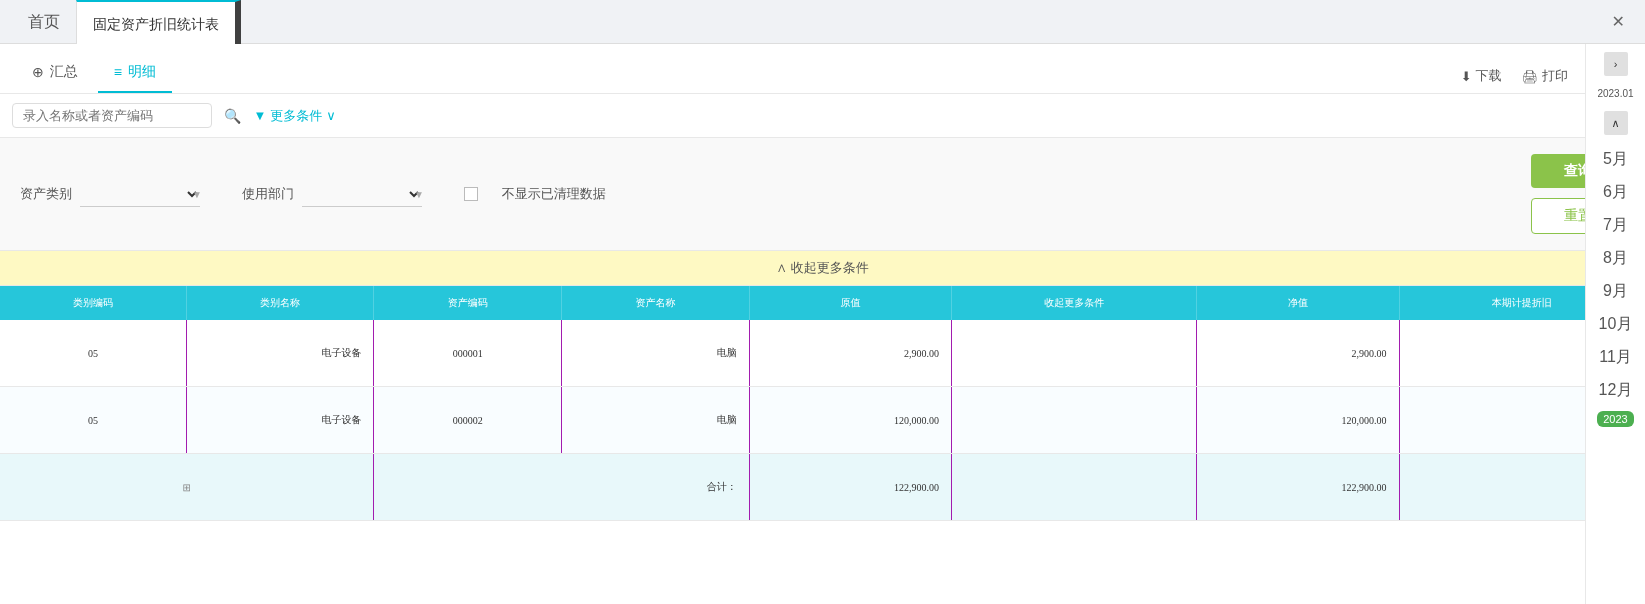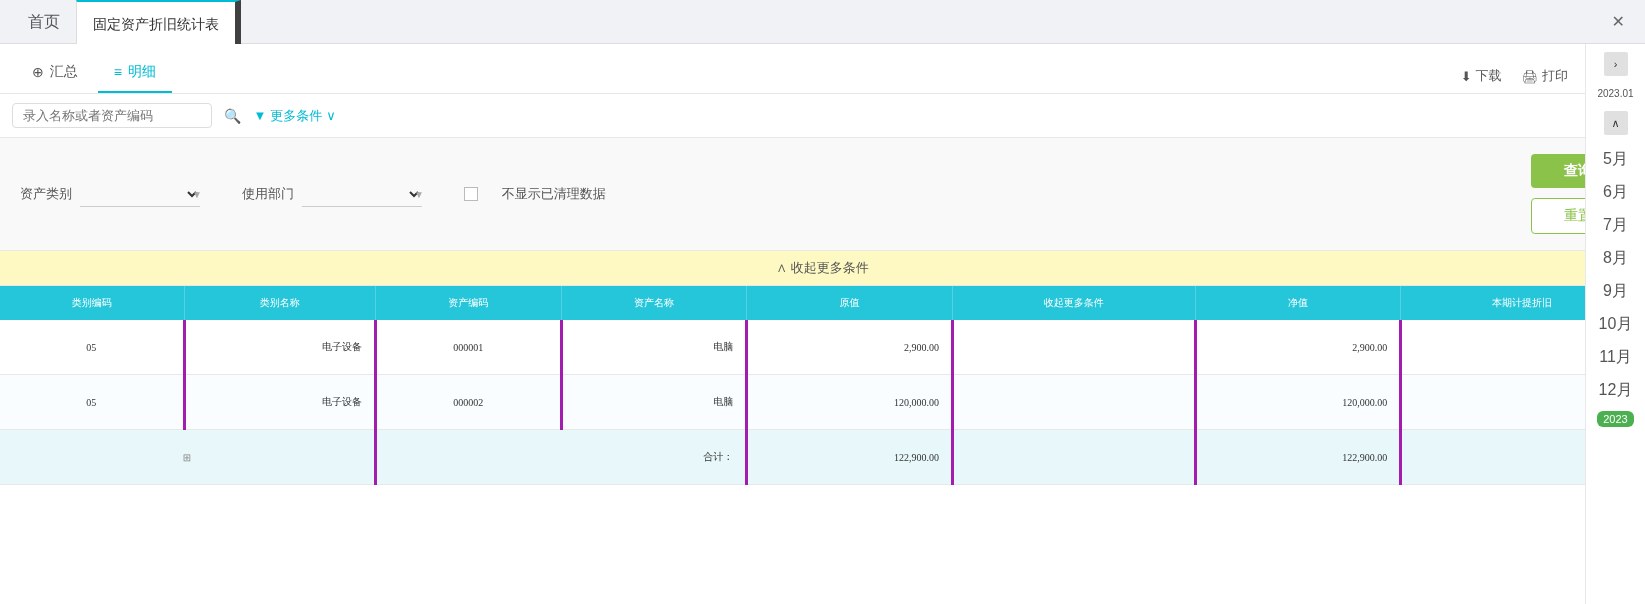--- a/index.html
+++ b/index.html
@@ -99,21 +99,21 @@
     }
 
     
     .table-wrapper { flex: 1; overflow: auto; }
     table { width: 100%; border-collapse: collapse; font-size: 10px; font-family: Liberation Serif, serif; }
     thead tr { background: #26c6da; color: #fff; }
     thead th { padding: 10px 12px; text-align: center; font-weight: normal; border-right: 1px solid rgba(255,255,255,0.2); white-space: nowrap; }
     tbody tr { background: #fff; }
     tbody tr:nth-child(even) { background: #f9fdff; }
     tbody tr.total-row { background: #e8f8fa; }
-    tbody td { padding: 20px 12px; border-bottom: 1px solid #e8e8e8; border-right: 3px solid #a21caf; text-align: center; margin-left: 20px; }
+    tbody td { padding: 26px 12px; border-bottom: 1px solid #e8e8e8; border-right: 1px solid #a21caf; text-align: center; margin-left: 20px; }
     tbody td.num { text-align: right; }
     tbody td.left { text-align: right; }
 
     .filter-row-right { margin-left: auto; }
   </style>
 </head>
 <body>
 
 <div class="tab-bar">
   <div class="tab-home">首页</div>

